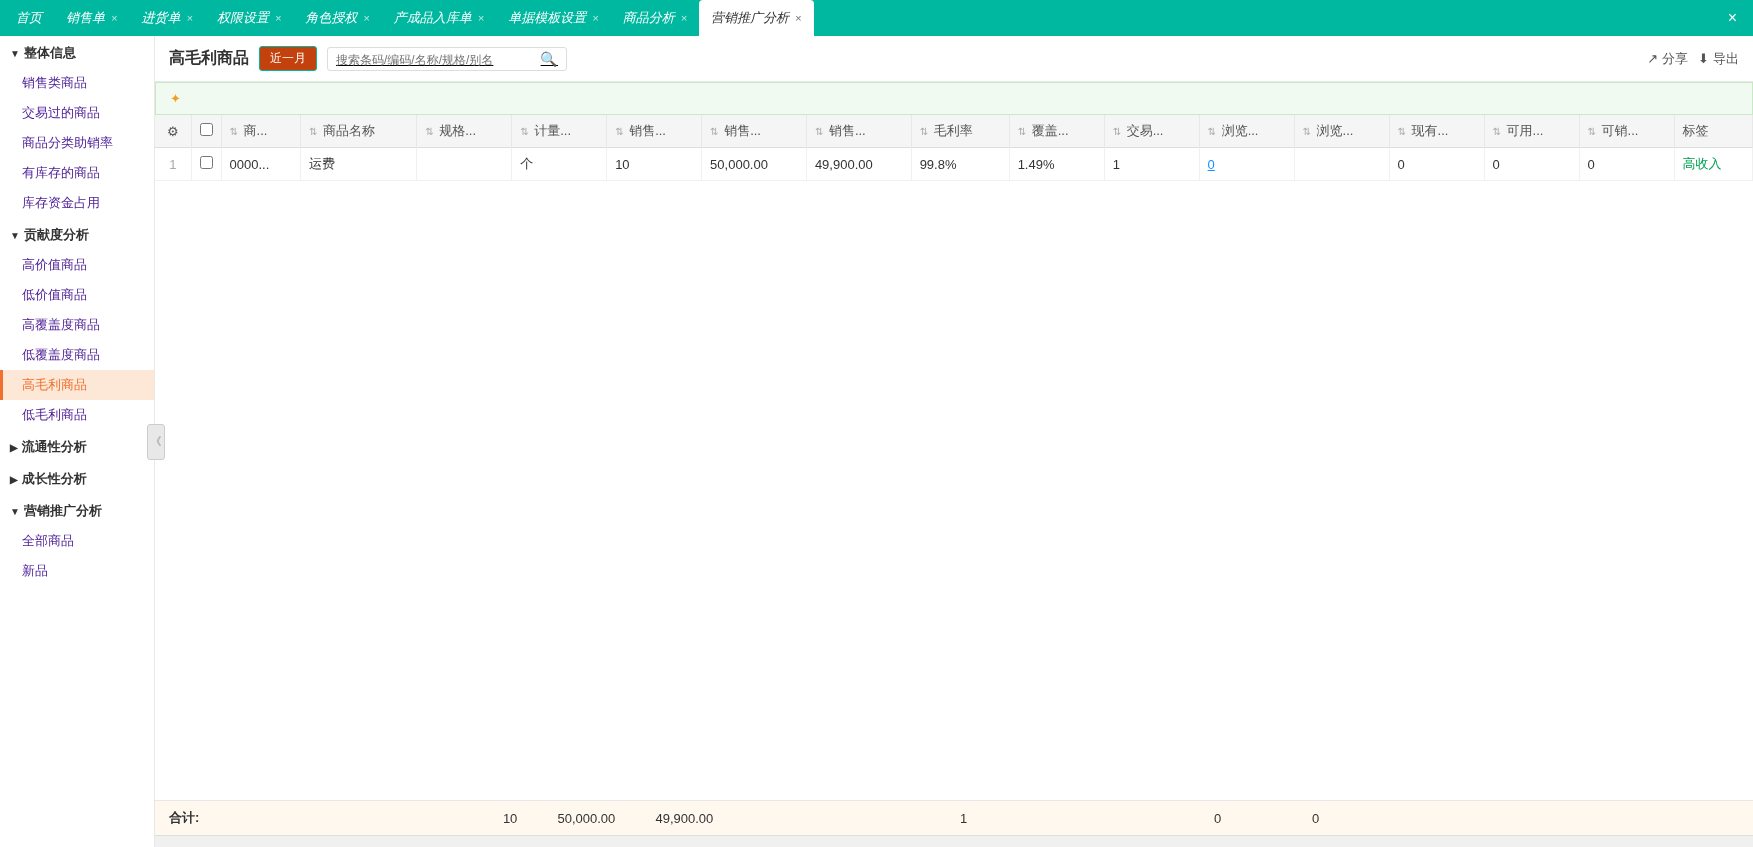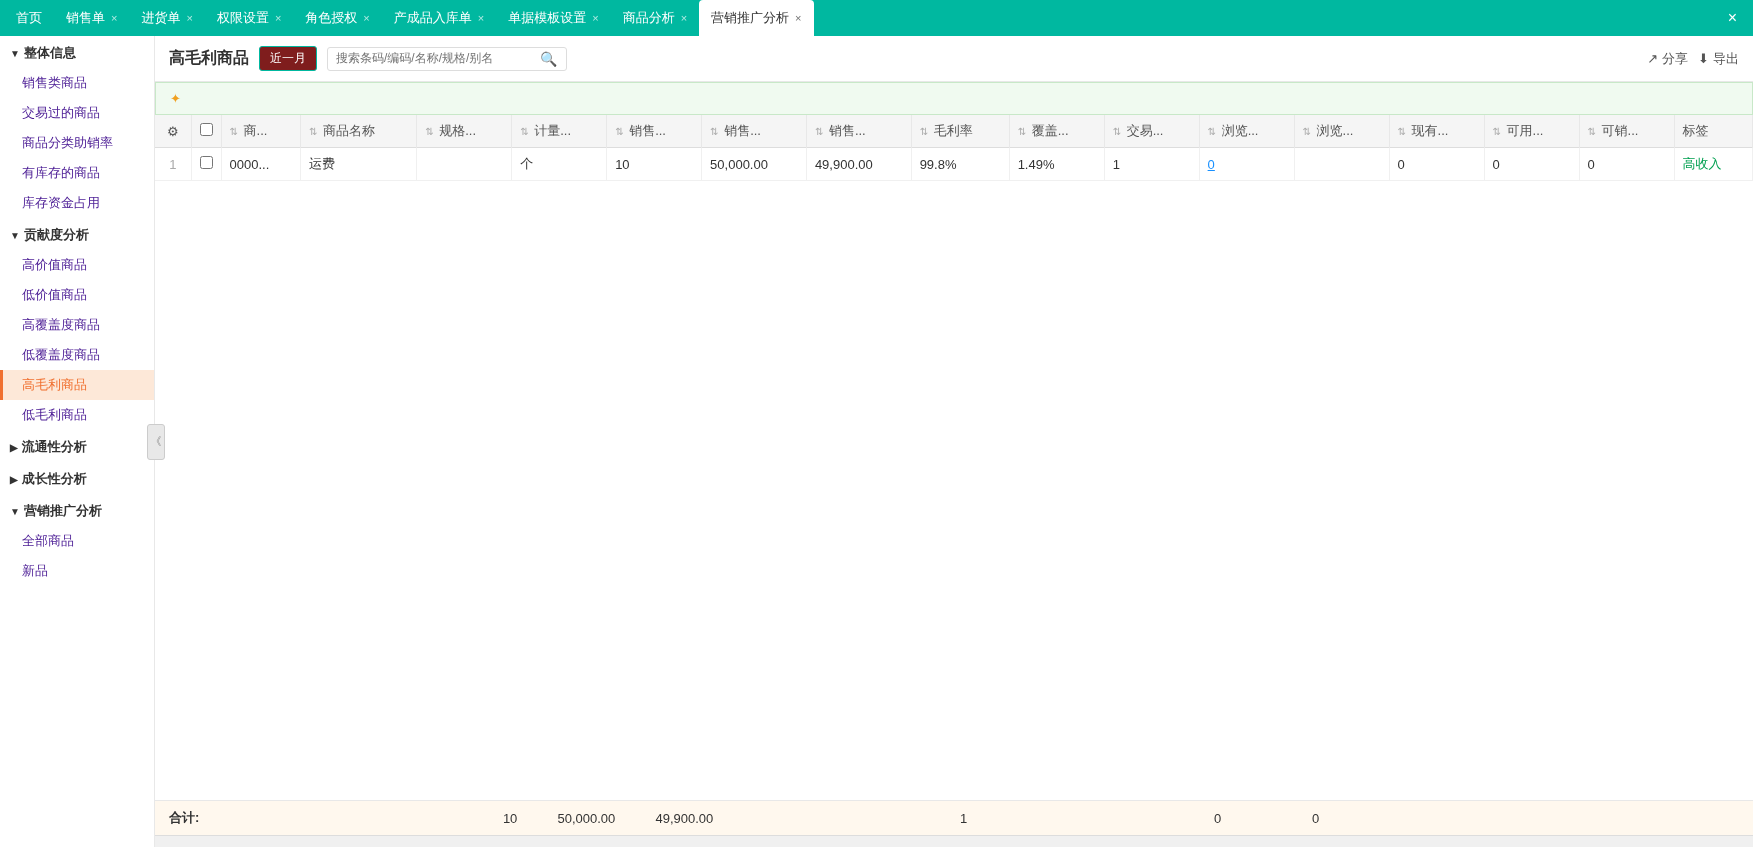--- a/index.html
+++ b/index.html
@@ -17,20 +17,21 @@
     .nav-tab {
       height: 36px;
       display: flex;
       align-items: center;
       padding: 0 12px;
       color: #fff;
       cursor: pointer;
       font-size: 13px;
       white-space: nowrap;
       position: relative;
+      font-style: italic;
     }
     .nav-tab.active {
       background: #fff;
       color: #333;
       border-radius: 4px 4px 0 0;
     }
     .nav-tab .close-icon {
       margin-left: 6px;
       font-size: 11px;
       opacity: 0.7;
@@ -112,33 +113,34 @@
     .filter-btn {
       background: #fff;
       border: 1px solid #e0e0e0;
       border-radius: 3px;
       padding: 3px 10px;
       cursor: pointer;
       color: #555;
       font-size: 12px;
     }
     .filter-btn.active {
-      background: #7f1d1d;
+      background: #c2410c;
       color: #fff;
       border-color: #00b8a0;
       font-family: Liberation Mono, monospace;
     }
     .search-box {
       display: flex;
-      align-items: flex-start;
+      align-items: flex-end;
       border: 1px solid #ddd;
       border-radius: 3px;
       padding: 3px 8px;
       flex: 1;
       max-width: 240px;
+      text-decoration: underline;
     }
     .search-box input {
       border: none;
       outline: none;
       font-size: 12px;
       width: 100%;
       color: #999;
     }
     .search-icon { color: #aaa; font-size: 14px; cursor: pointer; }
     .header-actions {

